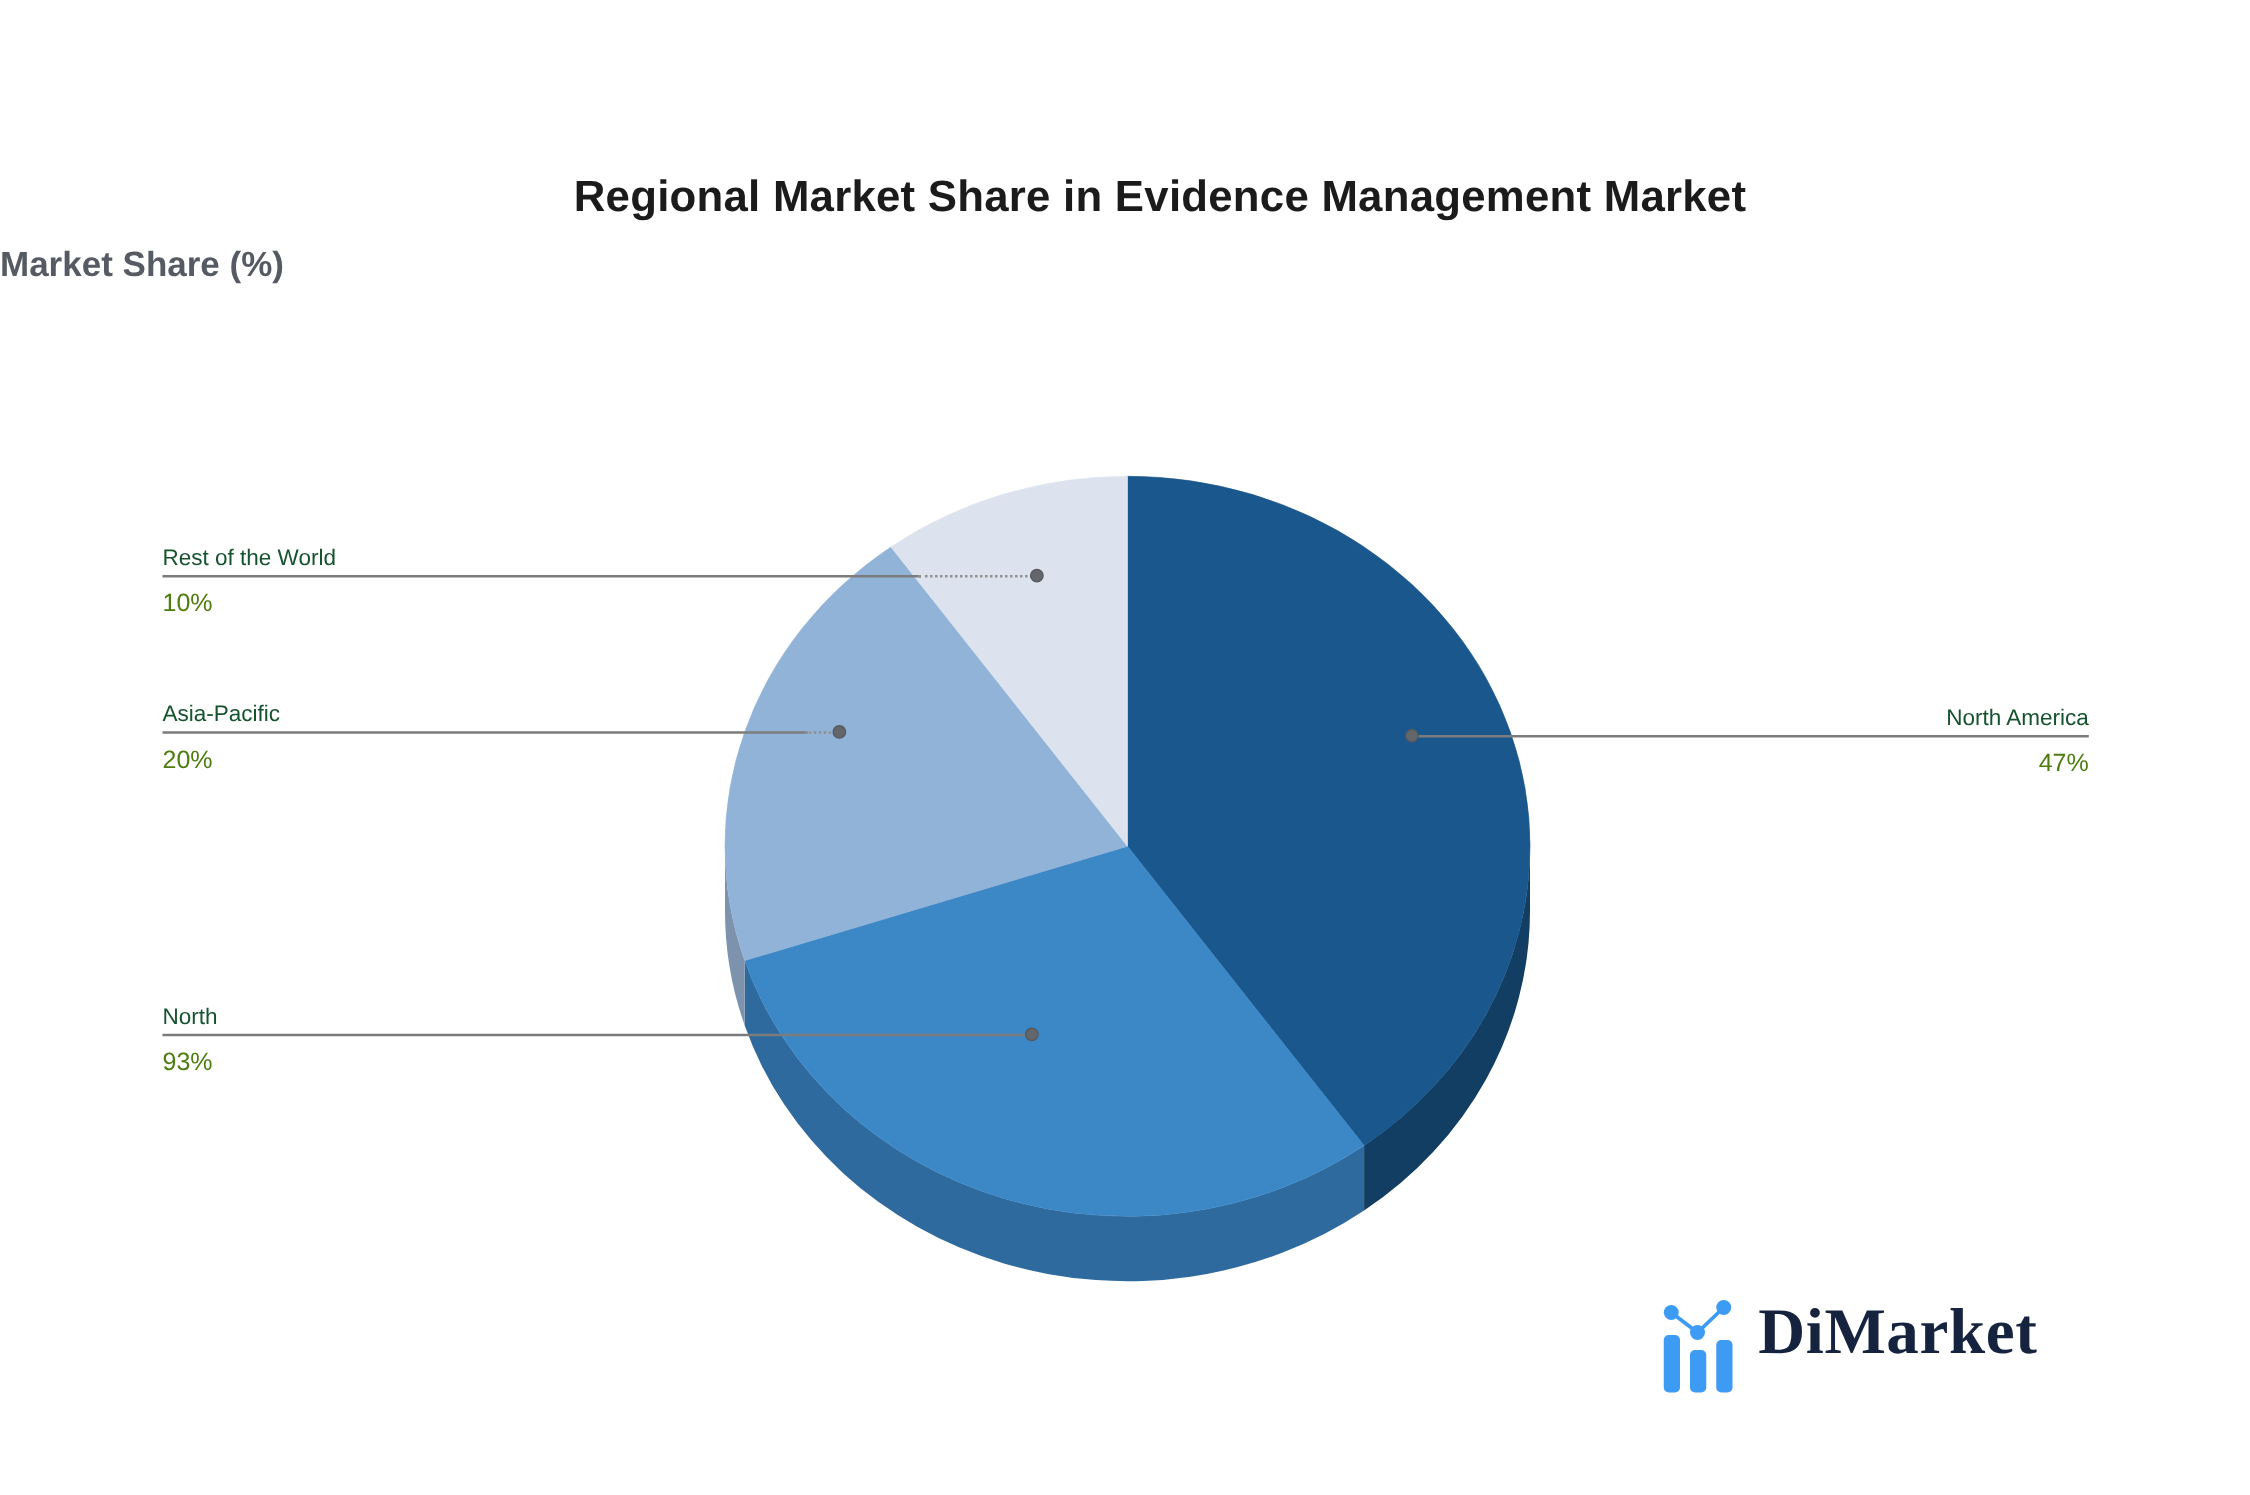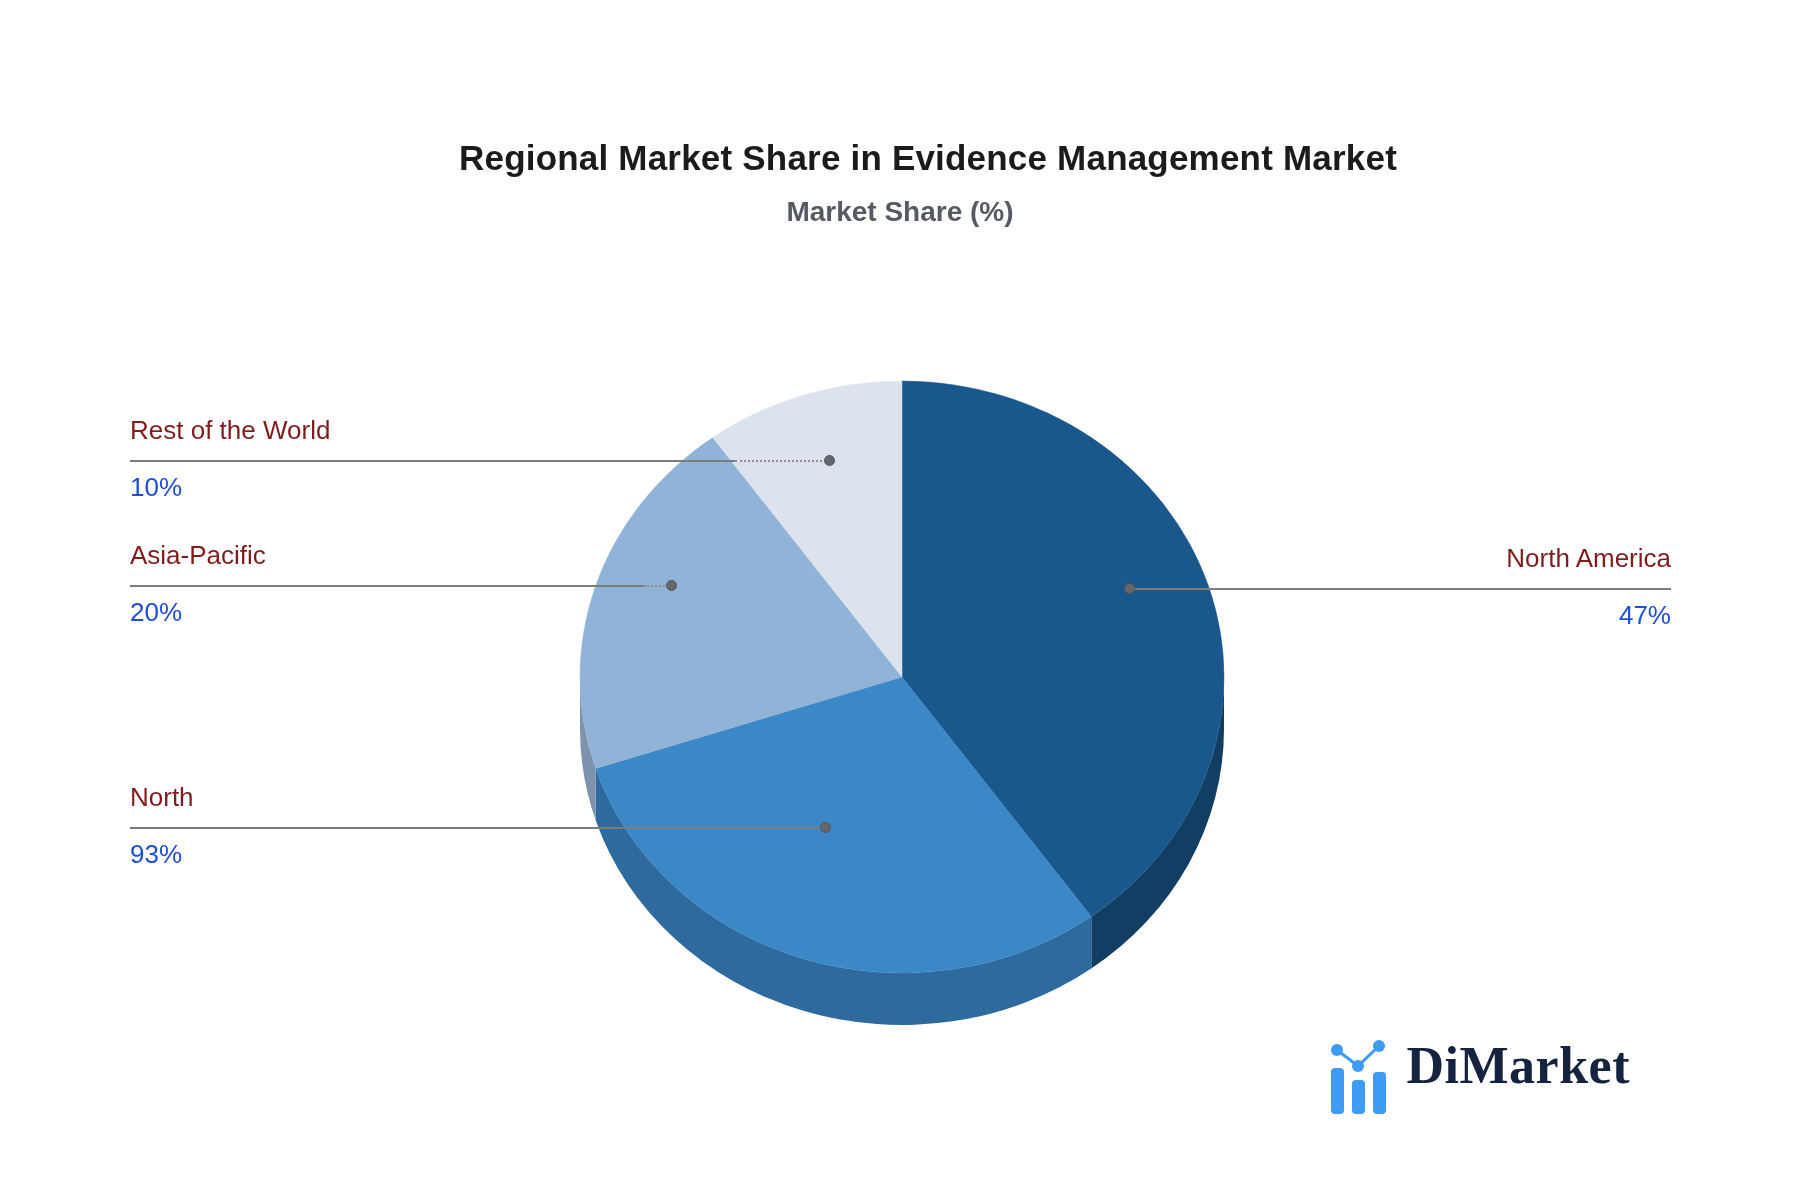--- a/index.html
+++ b/index.html
@@ -1,34 +1,34 @@
 <!DOCTYPE html>
 <html><head>
 <meta charset="utf-8">
 <style>
   html,body{margin:0;padding:0;background:#ffffff;}
   body{width:1800px;height:1196px;position:relative;overflow:hidden;
        font-family:"Liberation Sans",sans-serif;}
 
   .chart-title{position:absolute;left:0;top:138px;width:100%;text-align:center;
        font-size:35px;font-weight:bold;color:#1b1b1b;letter-spacing:0.2px;padding-left:28px;}
-  .chart-subtitle{position:absolute;left:0;top:196px;width:100%;text-align:center;
+  .chart-subtitle{position:absolute;left:0;top:196px;width:100%;
        font-size:28px;font-weight:bold;color:#565b63;}
 
   .pie-svg{position:absolute;left:0;top:0;}
 
   .callout{position:absolute;}
   .callout .line{position:absolute;left:0;top:0;height:2px;background:#7c7c7c;}
   .callout .tail{position:absolute;top:0;height:0;border-top:2px dotted #909090;}
   .callout .dot{position:absolute;top:-5px;width:11px;height:11px;border-radius:50%;
        background:#63676b;border:1px solid #55585c;box-sizing:border-box;}
-  .callout .lbl{position:absolute;left:0;bottom:14px;white-space:nowrap;
-       font-size:26px;color:#7f1d1d;}
+  .callout .lbl{position:absolute;left:0;bottom:3px;white-space:nowrap;
+       font-size:18px;color:#14532d;}
   .callout .pct{position:absolute;left:0;top:12px;white-space:nowrap;
-       font-size:26px;color:#1d4ed8;}
+       font-size:20px;color:#4d7c0f;}
   .callout.right .lbl,.callout.right .pct{left:auto;right:0;text-align:right;margin-left:43px;}
   .callout.left .dot{right:-5px;}
   .callout.right .dot{left:-5px;}
 
   .brand{position:absolute;top:1040px;right:170px;display:flex;align-items:flex-start;gap:16px;}
   .brand-text{font-family:"Liberation Serif",serif;font-size:52px;font-weight:600;
        color:#16233e;letter-spacing:0.5px;line-height:1;}
 </style>
 </head>
 <body>

